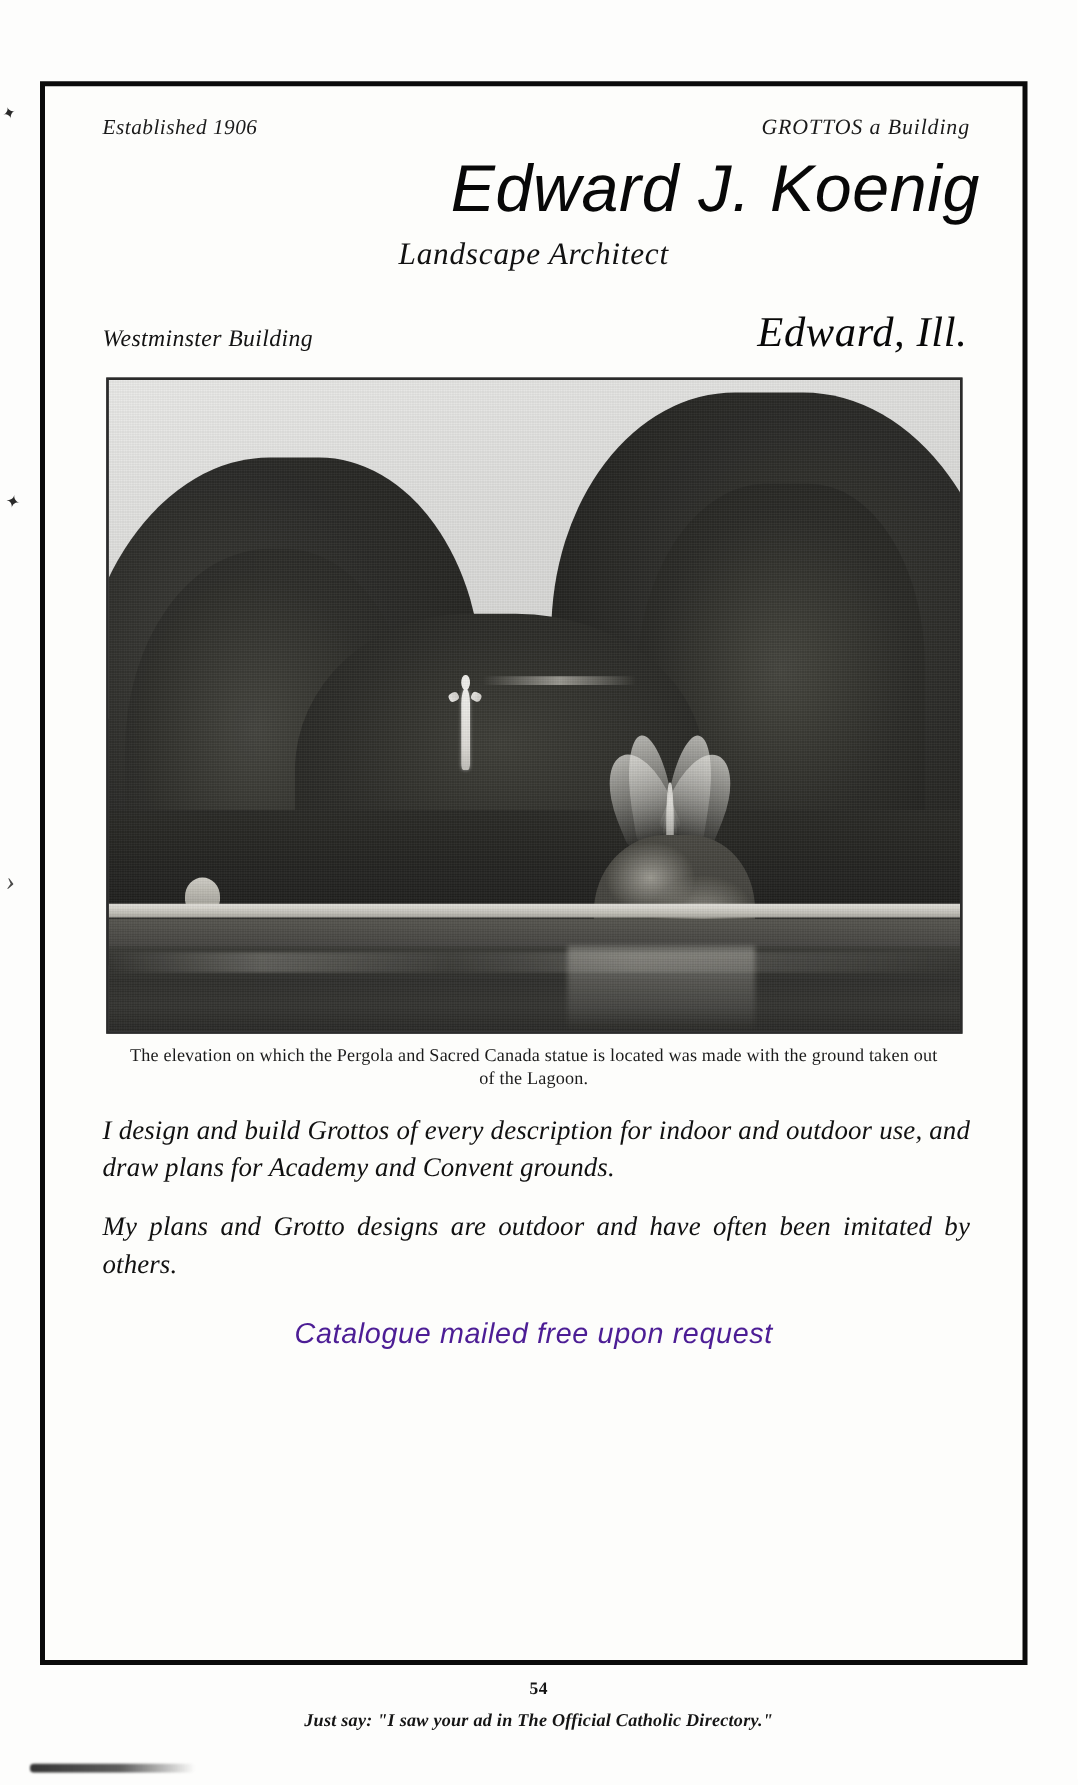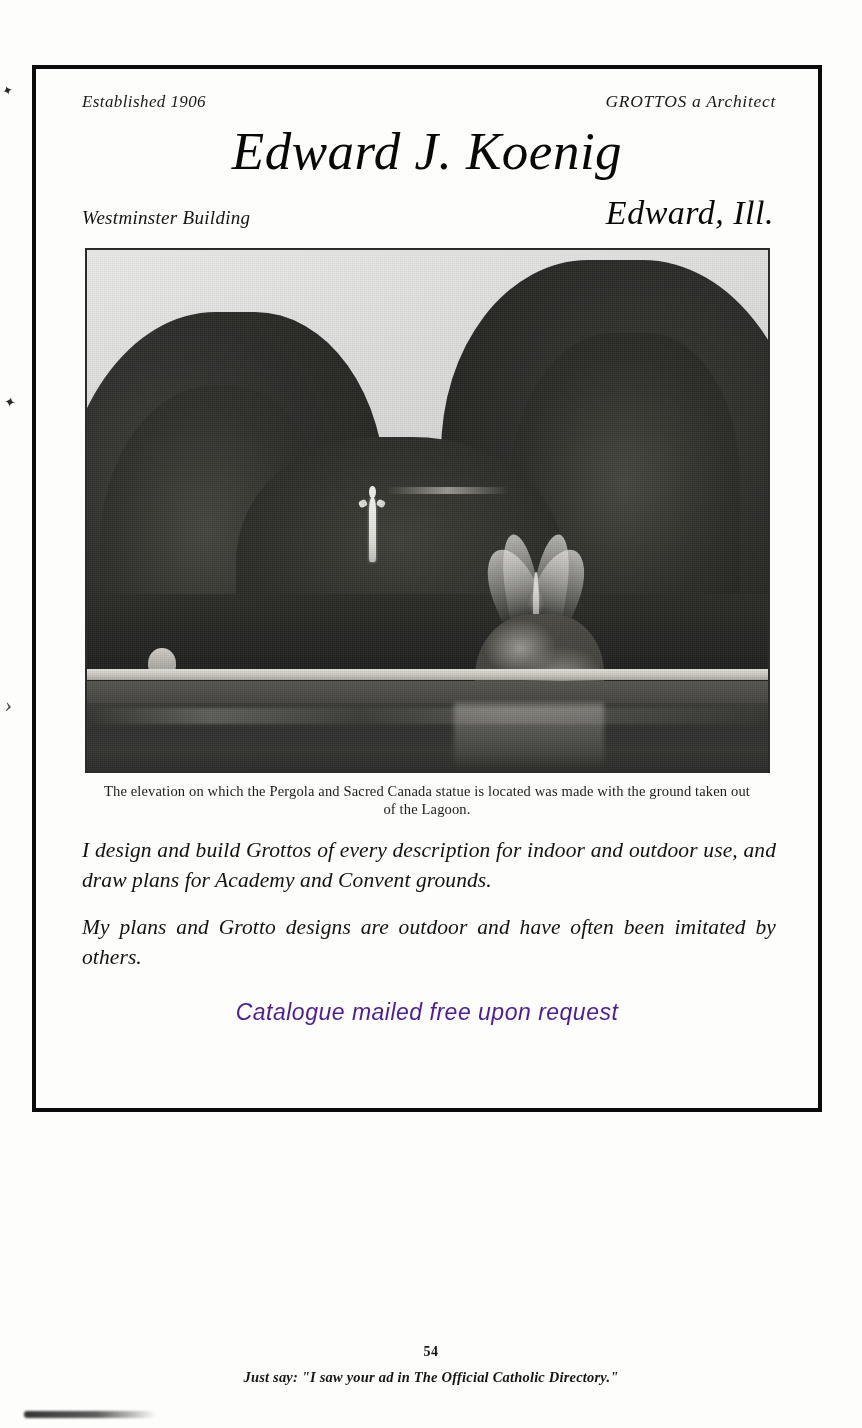--- a/index.html
+++ b/index.html
@@ -42,21 +42,21 @@
     border-radius: 3px;
     filter: blur(1px);
   }
 
   
   .ad-frame {
     position: absolute;
     left: 32px;
     top: 65px;
     width: 790px;
-    height: 1047px;
+    height: 1267px;
     border: 4px solid #0b0b0b;
     background: #fdfdfb;
     box-sizing: border-box;
   }
   .ad-inner {
     position: absolute;
     inset: 0;
     padding: 22px 34px 0 34px;
     box-sizing: border-box;
   }
@@ -78,22 +78,22 @@
   .grottos-specialty {
     font-family: "Liberation Serif", serif;
     font-style: italic;
     font-size: 17.5px;
     letter-spacing: .7px;
     color: #1a1a1a;
   }
 
   
   .firm-name {
-    text-align: center;
-    font-family: Liberation Serif, serif;
+    text-align: right;
+    font-family: Liberation Sans, sans-serif;
     font-style: italic;
     font-weight: 400;
     font-size: 53px;
     line-height: 1.05;
     letter-spacing: .5px;
     margin-top: 12px;
     color: #080808;
   }
   .profession {
     text-align: center;
@@ -103,21 +103,21 @@
     letter-spacing: .6px;
     margin-top: 10px;
     color: #121212;
   }
 
   
   .address-row {
     display: flex;
     justify-content: space-between;
     align-items: baseline;
-    margin-top: 14px;
+    margin-top: 30px;
     padding: 0 10px 0 12px;
   }
   .building {
     font-family: "Liberation Serif", serif;
     font-style: italic;
     font-size: 19px;
     letter-spacing: .3px;
     color: #141414;
   }
   .city {
@@ -401,25 +401,26 @@
 <span class="speckle speckle-a">✦</span>
 <span class="speckle speckle-b">✦</span>
 <span class="speckle speckle-c">›</span>
 <div class="edge-smudge"></div>
 
 <div class="ad-frame">
   <div class="ad-inner">
 
     <div class="top-line">
       <span class="established">Established 1906</span>
-      <span class="grottos-specialty">GROTTOS a Architect</span>
+      <span class="grottos-specialty">GROTTOS a Building</span>
     </div>
 
     <div class="firm-name">Edward J. Koenig</div>
 
+    <div class="profession">Landscape Architect</div>
 
     <div class="address-row">
       <span class="building">Westminster Building</span>
       <span class="city">Edward, Ill.</span>
     </div>
 
     <div class="photo-wrap">
       <div class="photo">
         <div class="sky"></div>
         <div class="tree-left"></div>

